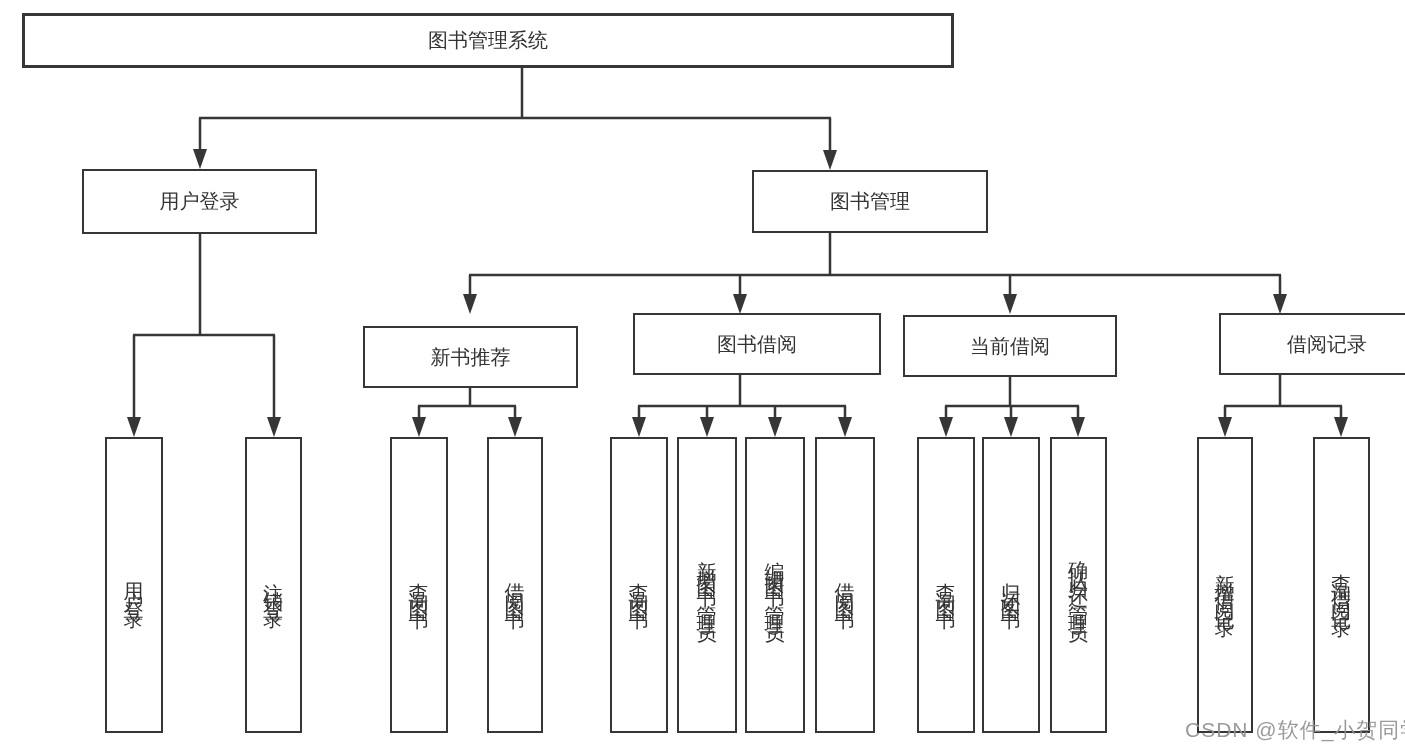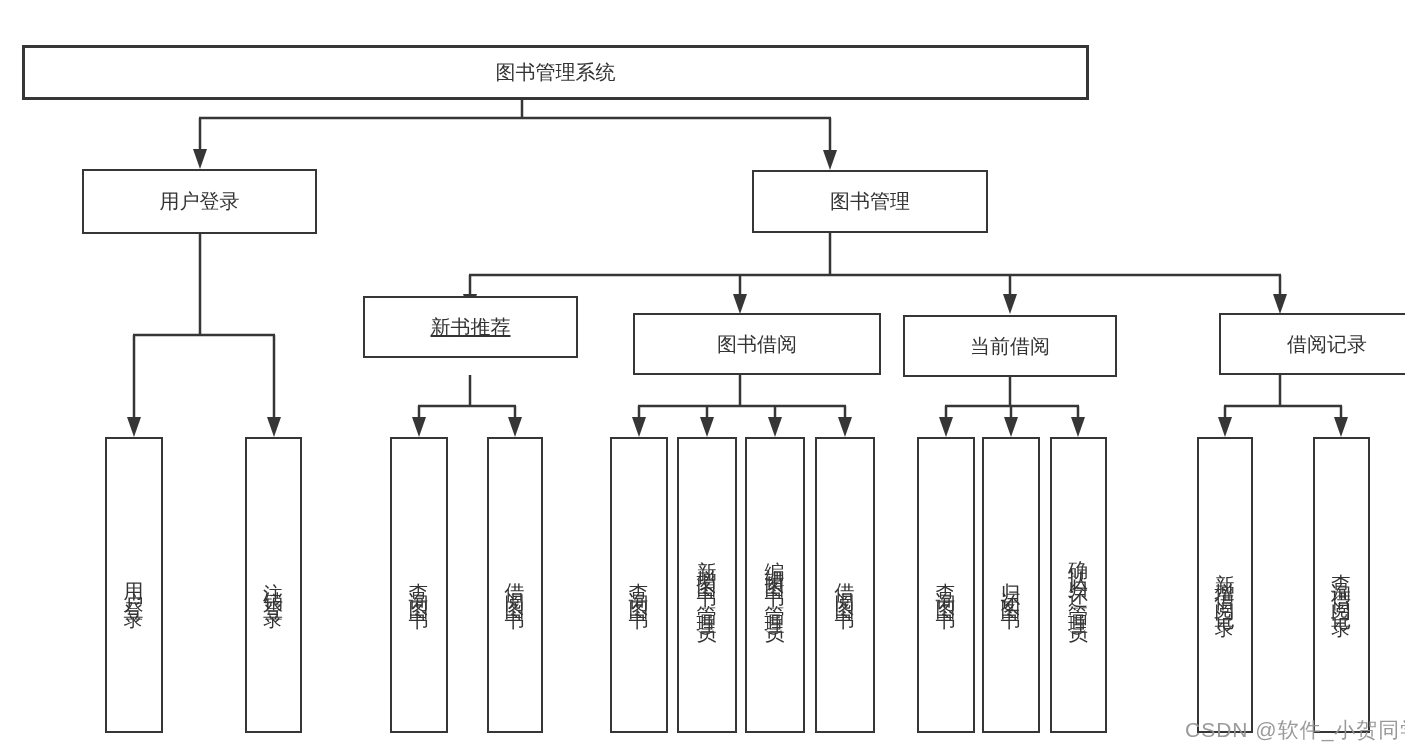--- a/index.html
+++ b/index.html
@@ -87,26 +87,26 @@
       <polygon points="768,417 782,417 775,437"></polygon>
       <polygon points="838,417 852,417 845,437"></polygon>
       <polygon points="939,417 953,417 946,437"></polygon>
       <polygon points="1004,417 1018,417 1011,437"></polygon>
       <polygon points="1071,417 1085,417 1078,437"></polygon>
       <polygon points="1218,417 1232,417 1225,437"></polygon>
       <polygon points="1334,417 1348,417 1341,437"></polygon>
     </g>
   </svg>
 
-  <div class="node root" style="left:22px; top:13px; width:1067px; height:55px;margin-top:32px;">图书管理系统</div>
+  <div class="node root" style="left:22px; top:13px; width:932px; height:55px;">图书管理系统</div>
 
   <div class="node" style="left:82px; top:169px; width:235px; height:65px;">用户登录</div>
   <div class="node" style="left:752px; top:170px; width:236px; height:63px;">图书管理</div>
 
-  <div class="node" style="left:363px; top:296px; width:215px; height:62px;text-decoration:underline;">新书推荐</div>
+  <div class="node" style="left:363px; top:326px; width:215px; height:62px;">新书推荐</div>
   <div class="node" style="left:633px; top:313px; width:248px; height:62px;">图书借阅</div>
   <div class="node" style="left:903px; top:315px; width:214px; height:62px;">当前借阅</div>
   <div class="node" style="left:1219px; top:313px; width:216px; height:62px;">借阅记录</div>
 
   <div class="node vnode" style="left:105px; top:437px; width:58px; height:296px;">用户登录</div>
   <div class="node vnode" style="left:245px; top:437px; width:57px; height:296px;">注销登录</div>
 
   <div class="node vnode" style="left:390px; top:437px; width:58px; height:296px;">查询图书</div>
   <div class="node vnode" style="left:487px; top:437px; width:56px; height:296px;">借阅图书</div>
 

